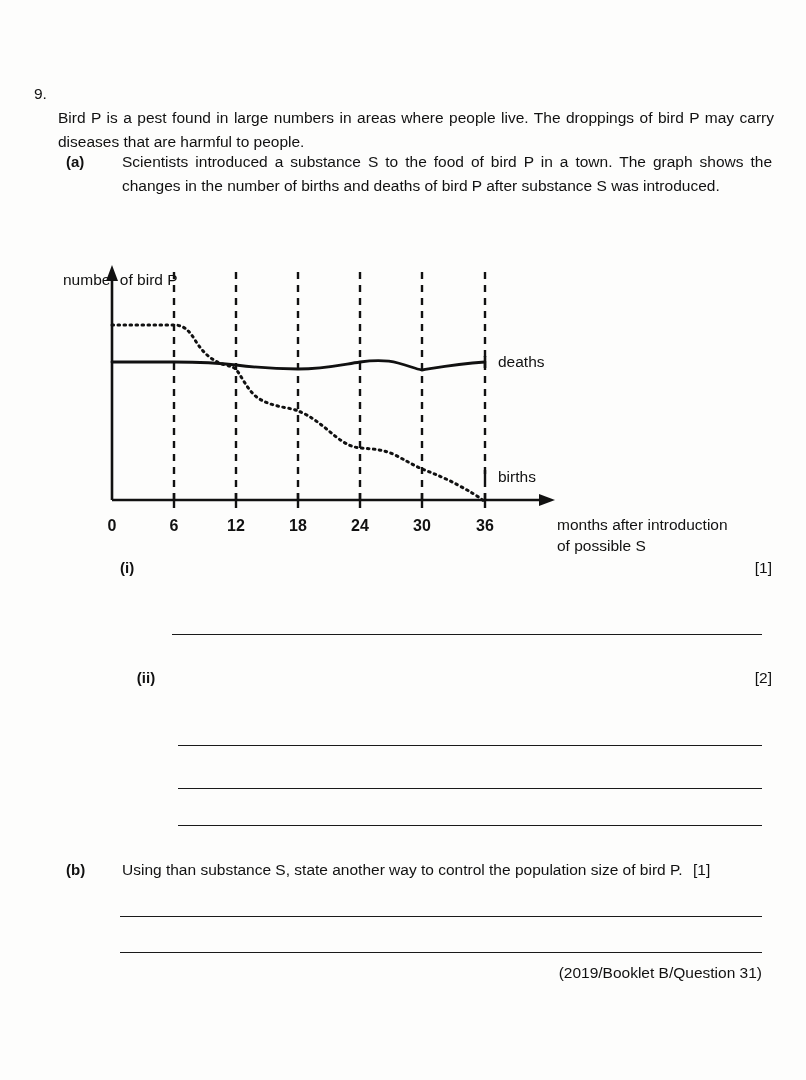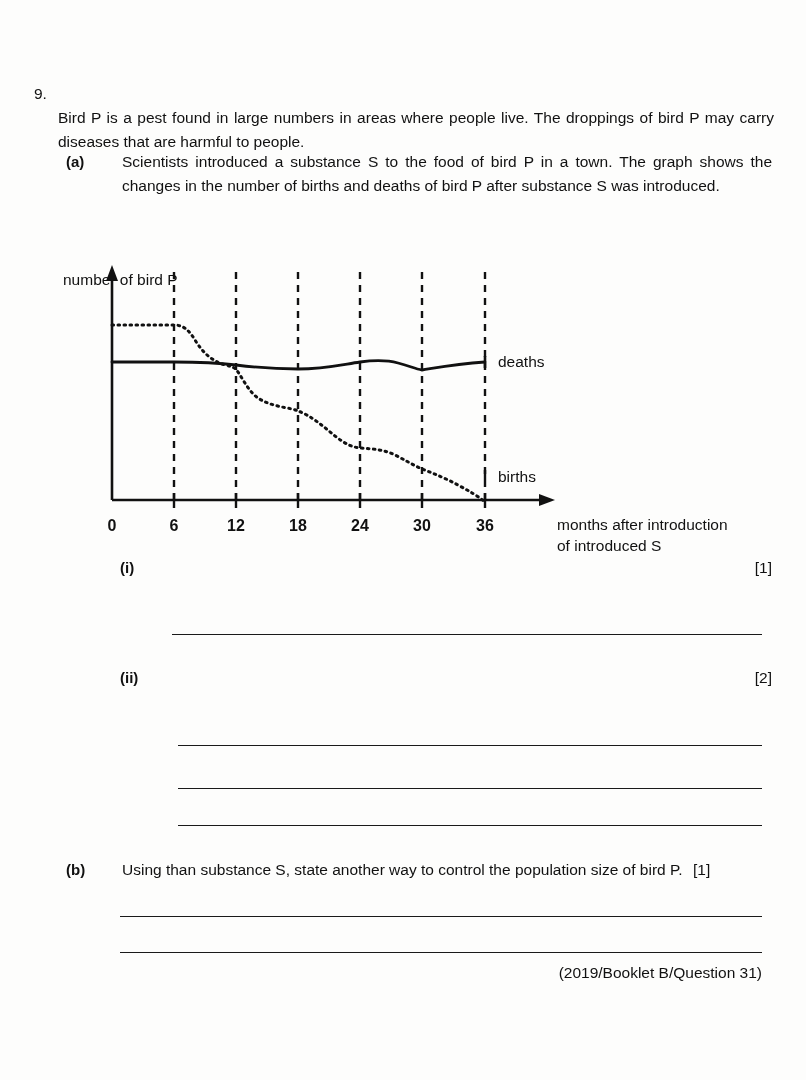--- a/index.html
+++ b/index.html
@@ -77,21 +77,21 @@
   #part-a .part-label { width: 56px; }
   #part-a .part-body { width: 650px; }
 
   
   #part-i { left: 120px; top: 556px; width: 652px; }
   #part-i .part-label { width: 52px; }
   #part-i .part-body { width: 600px; }
 
   
   #part-ii { left: 120px; top: 666px; width: 652px; }
-  #part-ii .part-label { width: 52px; }
+  #part-ii .part-label { width: 52px; text-align: center; }
   #part-ii .part-body { width: 600px; }
 
   
   #part-b { left: 66px; top: 858px; width: 706px; }
   #part-b .part-label { width: 56px; }
   #part-b .part-body { width: 650px; }
 
   
   .rule {
     position: absolute;
@@ -236,21 +236,21 @@
                C 414,259 423,264 430,270" fill="none" stroke="#111" stroke-width="3" stroke-linecap="round" stroke-dasharray="1.6,4.4"></path>
 
       <line x1="430" y1="238" x2="430" y2="248" stroke="#111" stroke-width="2.4"></line>
 
       <text class="series-label" x="443" y="250">births</text>
 
     </svg>
 
     <div class="xaxis-caption">
       <div>months after introduction</div>
-      <div>of introduced S</div>
+      <div>of possible S</div>
     </div>
   </div>
 
   <div class="part-row" id="part-i">
     <div class="part-label">(i)</div>
     <div class="part-body just">
       <span class="marks">[1]</span>
     </div>
   </div>
 

